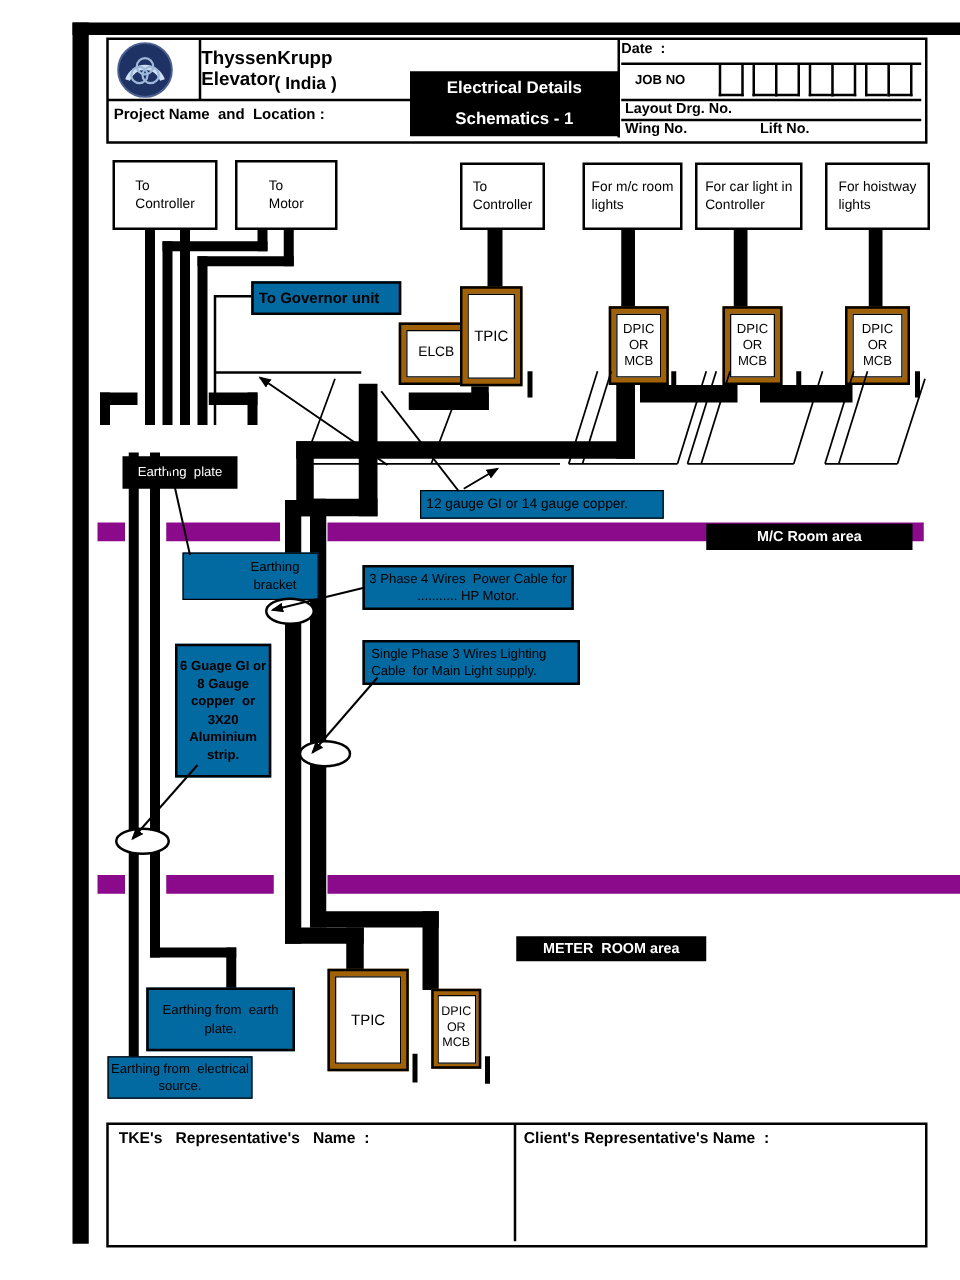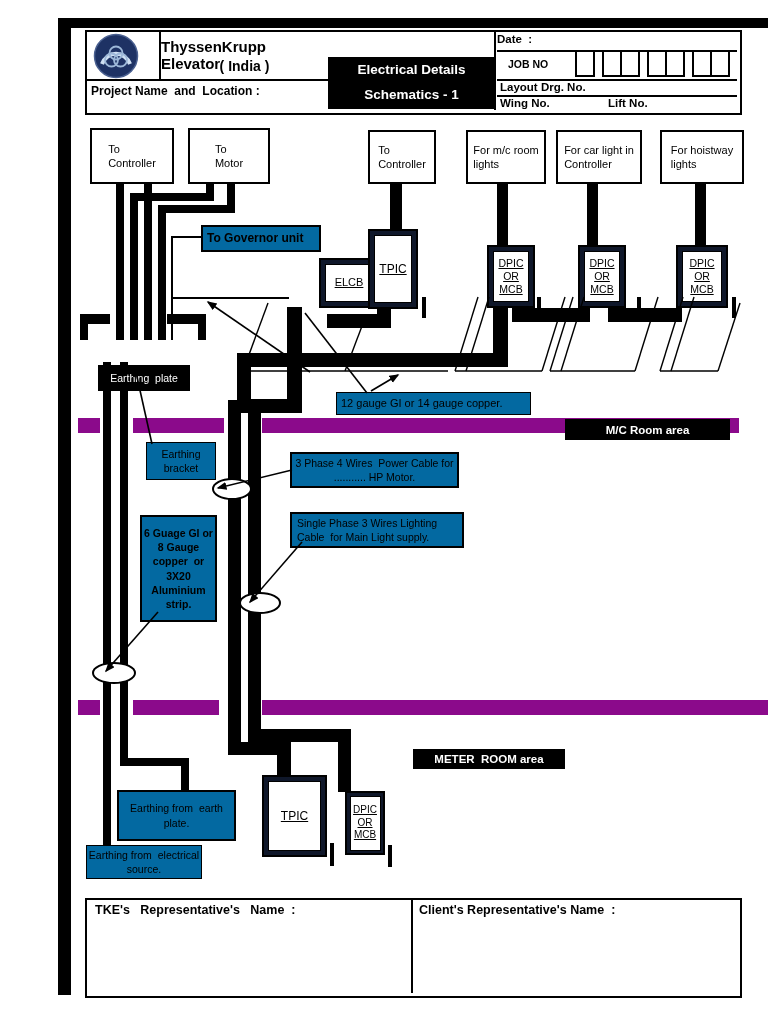--- a/index.html
+++ b/index.html
@@ -5,21 +5,21 @@
   html,body{margin:0;padding:0;background:#e8e8e8;}
   .canvas{position:relative;width:768px;height:1024px;background:#ffffff;overflow:hidden;
           font-family:"Liberation Sans",sans-serif;color:#000;}
   .abs{position:absolute;}
   .wire{position:absolute;background:#000;z-index:3;}
   .bar{position:absolute;background:#8b0a8b;z-index:1;}
   .bx{position:absolute;border:2.2px solid #000;background:#fff;display:flex;align-items:center;
       justify-content:center;white-space:pre-wrap;font-size:11px;line-height:1.3;z-index:4;}
   .callout{position:absolute;border:1.8px solid #000;background:#0369a1;display:flex;align-items:center;
       justify-content:center;text-align:center;white-space:pre-wrap;font-size:10.5px;line-height:1.35;z-index:4;}
-  .device{position:absolute;background:#0f172a;border:2.5px solid #000;padding:4px;display:flex;z-index:4;text-decoration:underline;}
+  .device{position:absolute;background:#a16207;border:2.5px solid #000;padding:4px;display:flex;z-index:4;}
   .device-in{flex:1;border:1.5px solid #000;background:#fff;display:flex;align-items:center;
       justify-content:center;text-align:center;white-space:pre-wrap;font-size:12px;line-height:1.25;}
   .blk{position:absolute;background:#000;color:#fff;font-weight:bold;display:flex;align-items:center;
       justify-content:center;font-size:11.5px;white-space:pre-wrap;z-index:4;margin-top:27px;}
   .hlabel{position:absolute;font-weight:bold;z-index:6;white-space:pre-wrap;}
   .tick{position:absolute;background:#000;z-index:4;}
   svg.overlay{position:absolute;left:0;top:0;z-index:5;pointer-events:none;}
   .jobcells{position:absolute;left:575px;top:52px;display:flex;gap:7px;z-index:6;}
   .jgroup{display:flex;}
   .jcell{width:16px;height:23px;border:2px solid #000;border-top:none;background:#fff;}
@@ -171,21 +171,21 @@
   <div class="abs" style="left:198px;top:314px;width:8px;height:26px;background:#000;z-index:3;"></div>
   <div class="blk" style="left:98px;top:338px;width:92px;height:26px;font-weight:normal;font-size:10.5px;">Earthing  plate</div>
 
   <div class="callout" style="left:336px;top:392px;width:189px;height:21px;justify-content:flex-start;padding-left:4px;font-size:11px;">12 gauge GI or 14 gauge copper.</div>
   <div class="blk" style="left:565px;top:392px;width:165px;height:21px;text-align:right;">M/C Room area</div>
 
   <div class="bar" style="left:78px;top:418px;width:22px;height:15px;"></div>
   <div class="bar" style="left:133px;top:418px;width:91px;height:15px;"></div>
   <div class="bar" style="left:262px;top:418px;width:477px;height:15px;"></div>
 
-  <div class="callout" style="left:146px;top:442px;width:68px;height:36px;">Earthing
+  <div class="callout" style="left:146px;top:442px;width:68px;height:36px;padding-left:39px;">Earthing
 bracket</div>
   <div class="callout" style="left:290px;top:452px;width:165px;height:32px;border-width:2px;">3 Phase 4 Wires  Power Cable for
 ........... HP Motor.</div>
   <div class="callout" style="left:290px;top:512px;width:165px;height:32px;border-width:2px;justify-content:flex-start;text-align:left;padding-left:5px;">Single Phase 3 Wires Lighting
 Cable  for Main Light supply.</div>
   <div class="callout" style="left:140px;top:515px;width:73px;height:103px;font-weight:bold;border-width:2px;">6 Guage GI or
 8 Gauge
 copper  or
 3X20
 Aluminium

